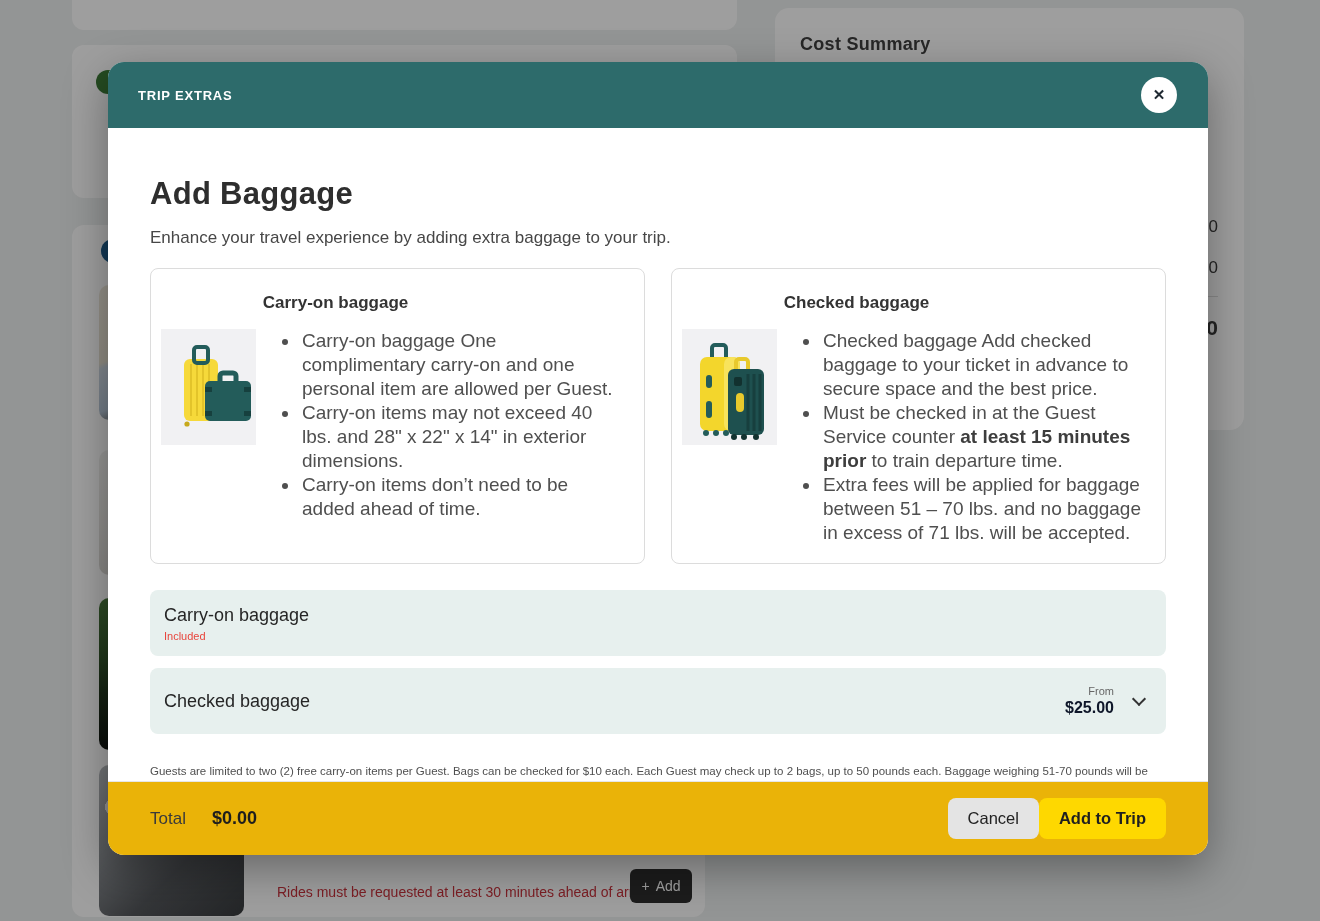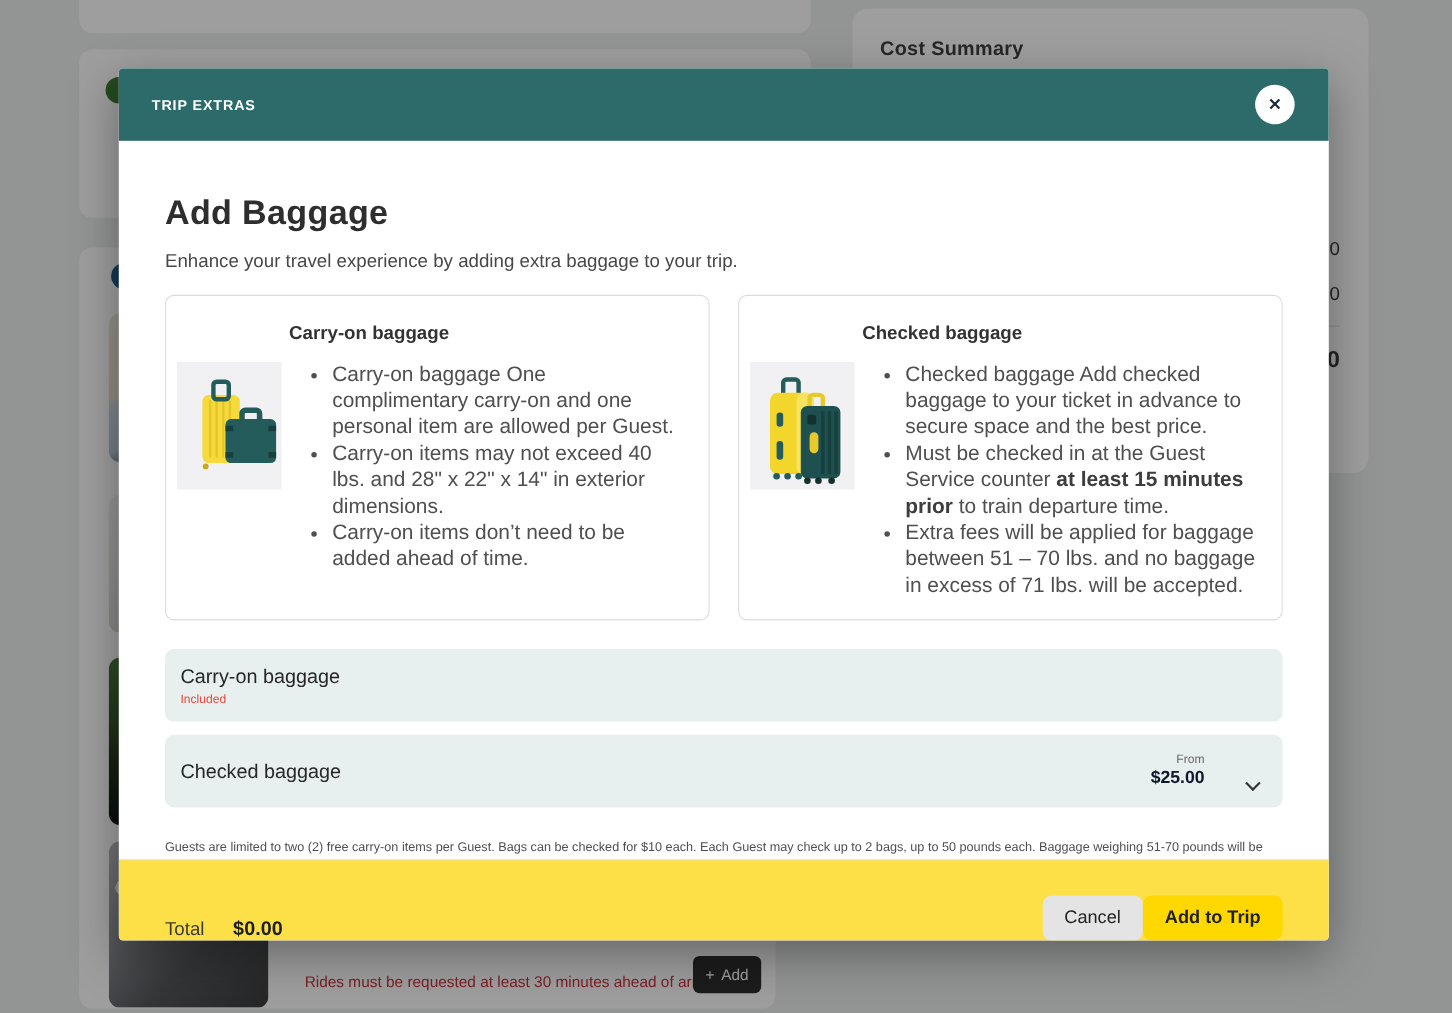--- a/index.html
+++ b/index.html
@@ -43,21 +43,21 @@
   .cost-frag { position:absolute; left:1198px; width:20px; text-align:right; font-size:17px; color:#3a3a3a; z-index:1; }
   .cost-frag-1 { top:217px; } .cost-frag-2 { top:258px; }
   .cost-frag-3 { top:316px; font-size:21px; font-weight:bold; }
   .cost-divider { position:absolute; left:900px; top:296px; width:318px; height:1px; background:#dedede; z-index:1; }
 
   
   .overlay { position:absolute; inset:0; background:rgba(0,0,0,.38); z-index:5; }
 
   
   .modal { position:absolute; left:108px; top:62px; width:1100px; height:793px;
-    background:#fff; border-radius:4px; z-index:10; overflow:hidden;
+    background:#fff; border-radius:16px; z-index:10; overflow:hidden;
     box-shadow:0 14px 44px rgba(0,0,0,.35); }
   .modal-header { height:66px; background:#2d6b6b; display:flex; align-items:center; padding:0 30px; position:relative; }
   .modal-eyebrow { color:#fff; font-size:13px; font-weight:bold; letter-spacing:.8px; }
   .close-btn { position:absolute; right:31px; top:15px; width:36px; height:36px; border-radius:50%;
     background:#fff; border:none; display:flex; align-items:center; justify-content:center;
     font-size:15px; font-weight:bold; color:#202a33; cursor:pointer; }
   .modal-body { padding:0 42px; }
   .modal-title { margin-top:48px; font-size:31px; font-weight:bold; color:#2e2e2e; letter-spacing:.3px; }
   .modal-subtitle { margin-top:16px; font-size:17px; color:#474747; }
 
@@ -70,31 +70,31 @@
   .info-card li { padding-left:2px; }
   .info-card li::marker { color:#4f4f4f; }
   .b { font-weight:bold; color:#3d3d3d; }
 
   .opt-row { background:#e7f0ee; border-radius:8px; height:66px; display:flex; align-items:center;
     justify-content:space-between; padding:0 22px 0 14px; }
   .opt-row-1 { margin-top:26px; }
   .opt-row-2 { margin-top:12px; cursor:pointer; }
   .opt-label { font-size:18px; color:#262626; }
   .opt-status { font-size:11px; color:#e8453c; margin-top:4px; }
-  .opt-price-wrap { display:flex; align-items:flex-end;gap:19px; }
+  .opt-price-wrap { display:flex; align-items:center; }
   .opt-price-col { text-align:right; }
   .opt-from { font-size:11px; color:#666; }
   .opt-price { font-size:16px; font-weight:bold; color:#0f172a; margin-top:2px; }
   .chevron { width:10px; height:10px; border-right:2px solid #333; border-bottom:2px solid #333;
     transform:rotate(45deg); margin-left:20px; margin-top:-4px; }
 
   .fine-print { margin-top:26px; font-size:11.5px; color:#4f4f4f; line-height:23px; }
 
-  .modal-footer { position:absolute; left:0; right:0; bottom:0; height:74px; background:#fde047;
-    border-top:1px solid #e6e6e6; display:flex; align-items:flex-end; padding:0 42px; }
+  .modal-footer { position:absolute; left:0; right:0; bottom:0; height:74px; background:#eab308;
+    border-top:1px solid #e6e6e6; display:flex; align-items:center; padding:0 42px; }
   .total-label { font-size:17px; color:#3a3a3a; }
   .total-value { font-size:18px; font-weight:bold; color:#1d1d1d; margin-left:26px; }
   .footer-spacer { flex:1; }
   .btn { border:none; border-radius:8px; font-size:16.5px; font-family:"Liberation Sans",sans-serif;
     padding:11px 20px; cursor:pointer; color:#222; }
   .btn-cancel { background:#e4e4e4; }
   .btn-add { background:#fed800; margin-left:0; font-weight:bold; color:#1f1f1f; }
 </style>
 </head>
 <body>

